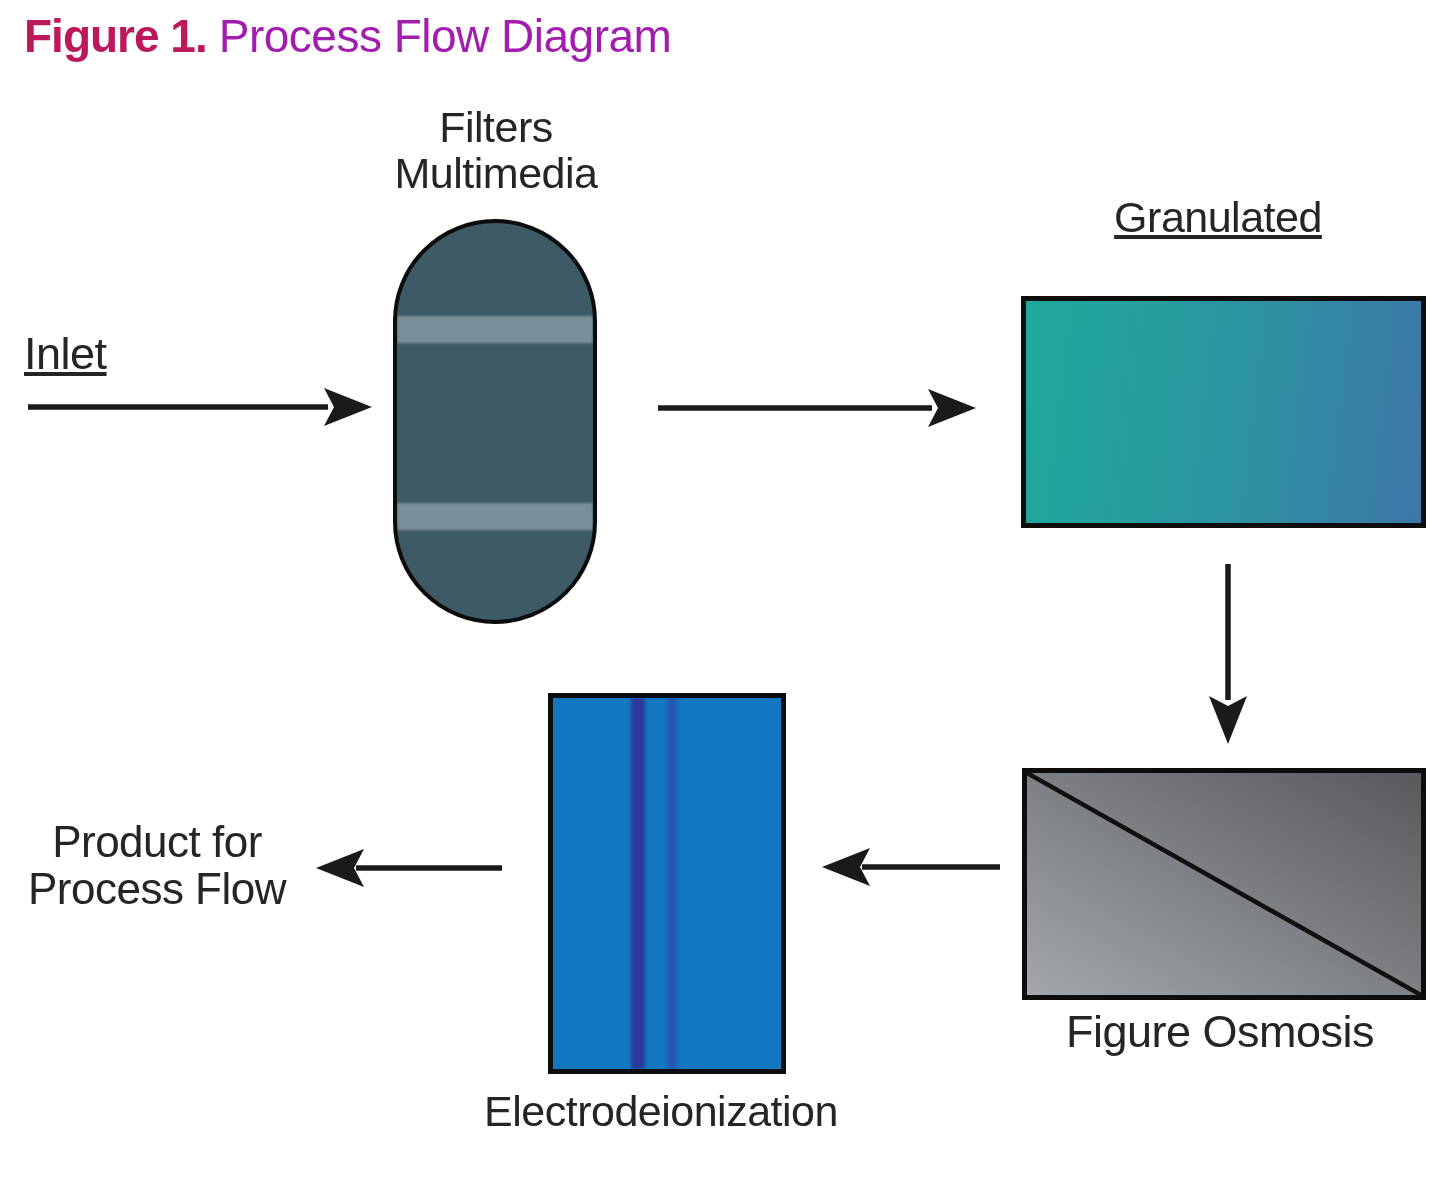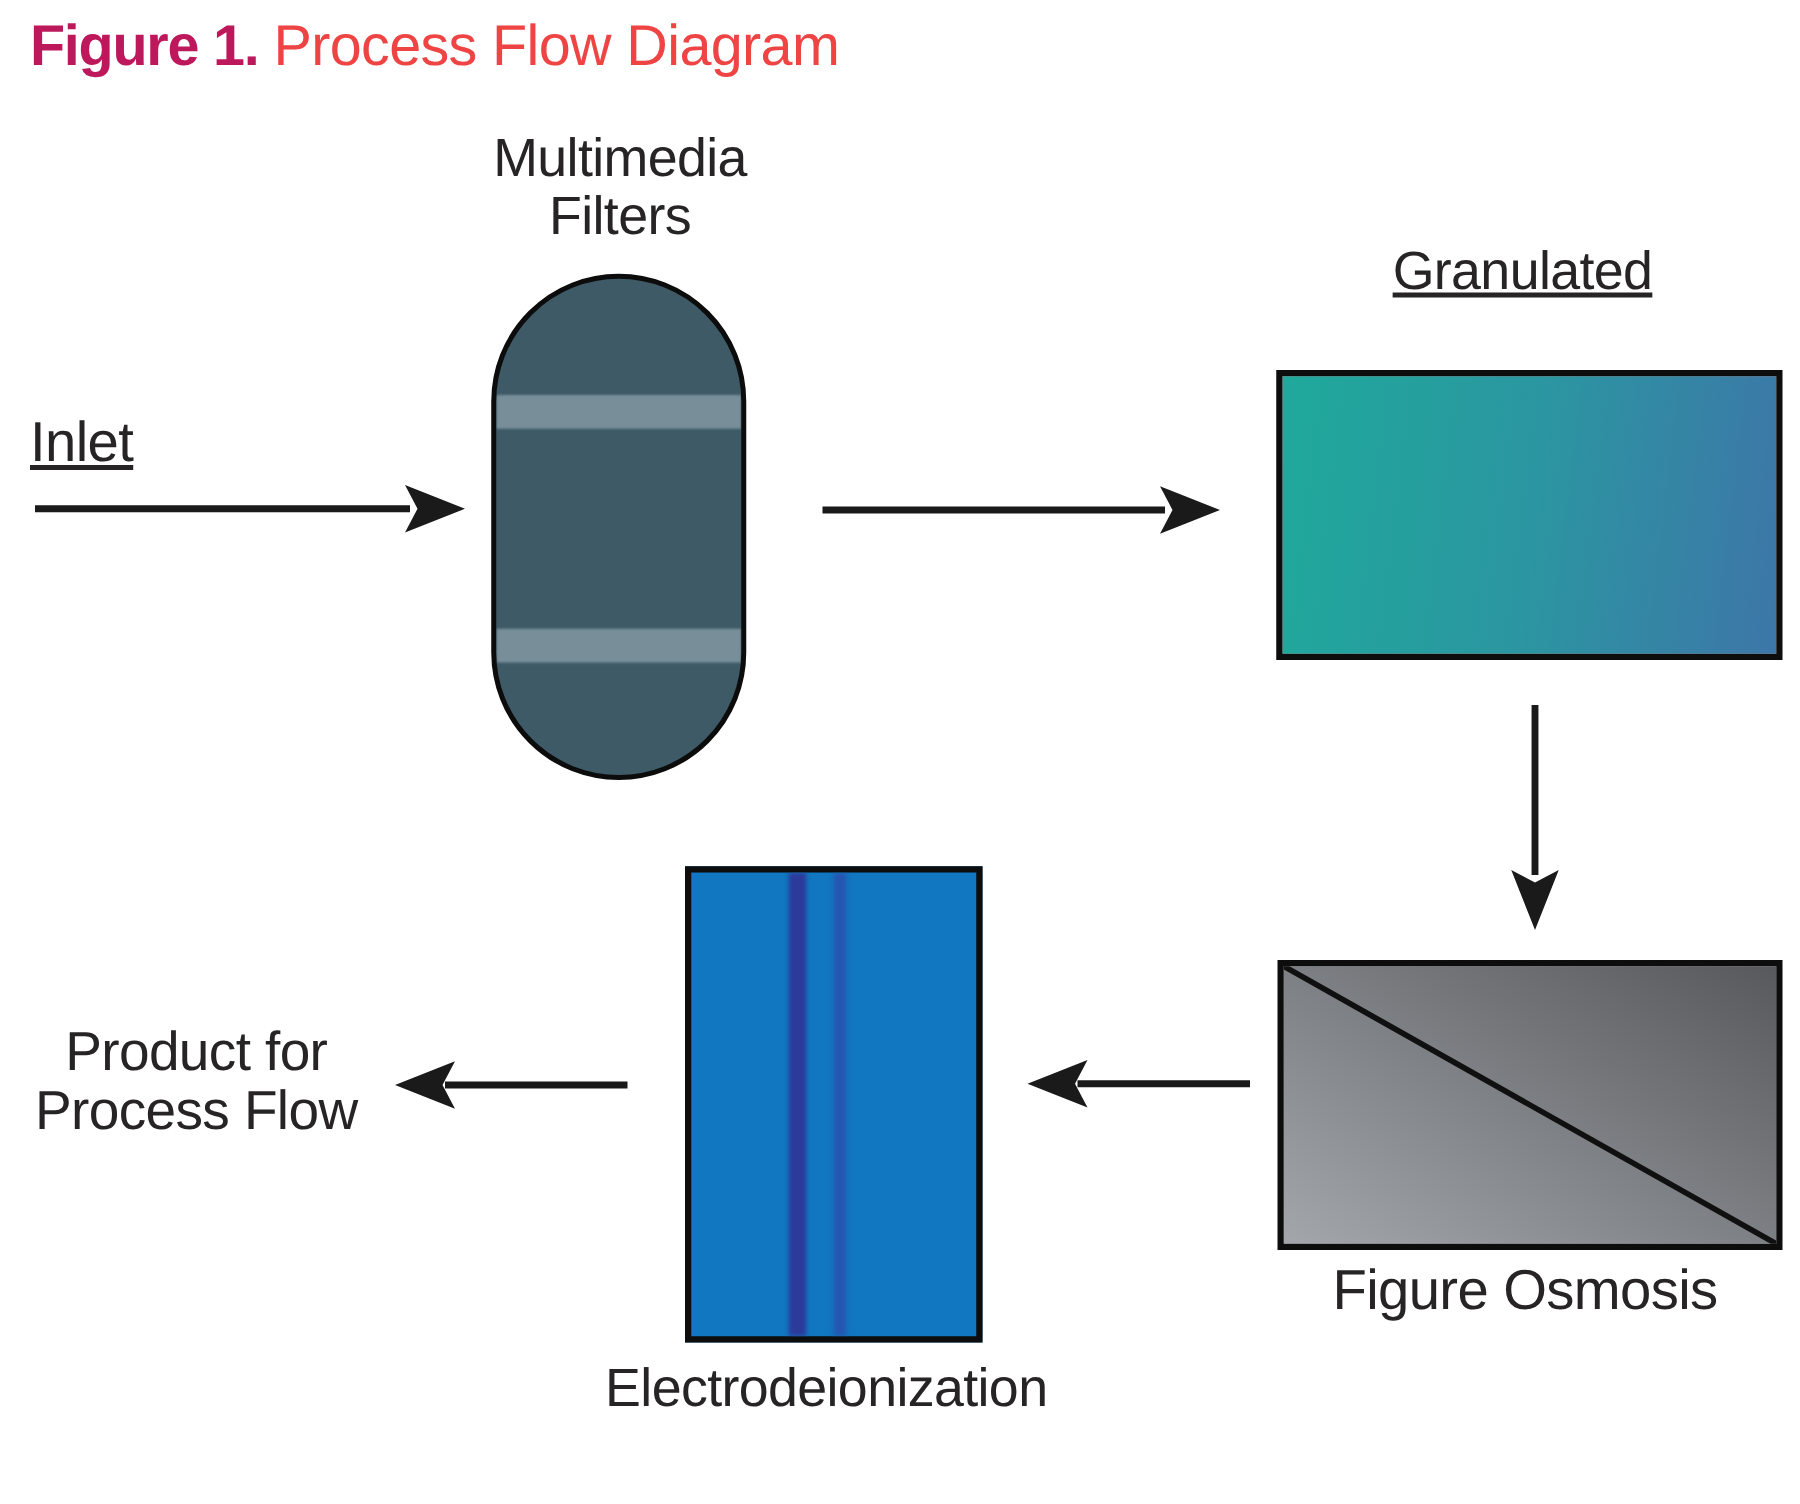--- a/index.html
+++ b/index.html
@@ -1,21 +1,21 @@
 <!DOCTYPE html>
 <html><head>
 <meta charset="utf-8">
 <style>
   html,body{margin:0;padding:0;background:#ffffff;}
   #stage{position:relative;width:1440px;height:1203px;background:#ffffff;overflow:hidden;
          font-family:"Liberation Sans",sans-serif;}
   .lbl{position:absolute;color:#272425;text-align:center;line-height:1.07;letter-spacing:-0.5px;}
   #title{left:24px;top:12px;font-size:46px;text-align:left;white-space:nowrap;}
   #title .fig{font-weight:700;color:#be185d;letter-spacing:-1px;}
-  #title .rest{color:#ef4444;margin-left:12px;font-weight:400;}
+  #title .rest{color:#a21caf;margin-left:12px;font-weight:400;}
   #mmf-label{left:346px;top:104px;width:300px;font-size:43px;}
   #inlet-label{left:24px;top:330px;font-size:45px;text-align:right;text-decoration:underline;}
   #gac-label{left:1015px;top:194px;width:406px;font-size:43px;text-decoration:underline;}
   #ro-label{left:1017px;top:1008px;width:406px;font-size:45px;}
   #product-label{left:7px;top:818px;width:300px;font-size:44px;}
   #fedi-label{left:436px;top:1088px;width:450px;font-size:43px;}
   sup{font-size:0.55em;}
 
   .box{position:absolute;box-sizing:border-box;border:5px solid #0d0d0d;}
   #vessel{position:absolute;box-sizing:border-box;left:393px;top:219px;width:204px;height:405px;
@@ -45,22 +45,22 @@
 </head>
 <body>
 
 <div id="stage">
 
   <div id="title" class="lbl">
     <span class="fig">Figure 1.</span><span class="rest">Process Flow Diagram</span>
   </div>
 
   <div id="mmf-label" class="lbl">
+    <div>Filters</div>
     <div>Multimedia</div>
-    <div>Filters</div>
   </div>
   <div id="vessel">
     <div id="band1" class="band"></div>
     <div id="band2" class="band"></div>
   </div>
 
   <div id="inlet-label" class="lbl">Inlet</div>
   <svg id="arrow1" class="arrow" style="left:26px;top:385px;" width="348" height="44" viewBox="0 0 348 44">
     <line x1="2" y1="22" x2="302" y2="22"></line>
     <polygon points="346,22 298,3 308,22 298,41"></polygon>

